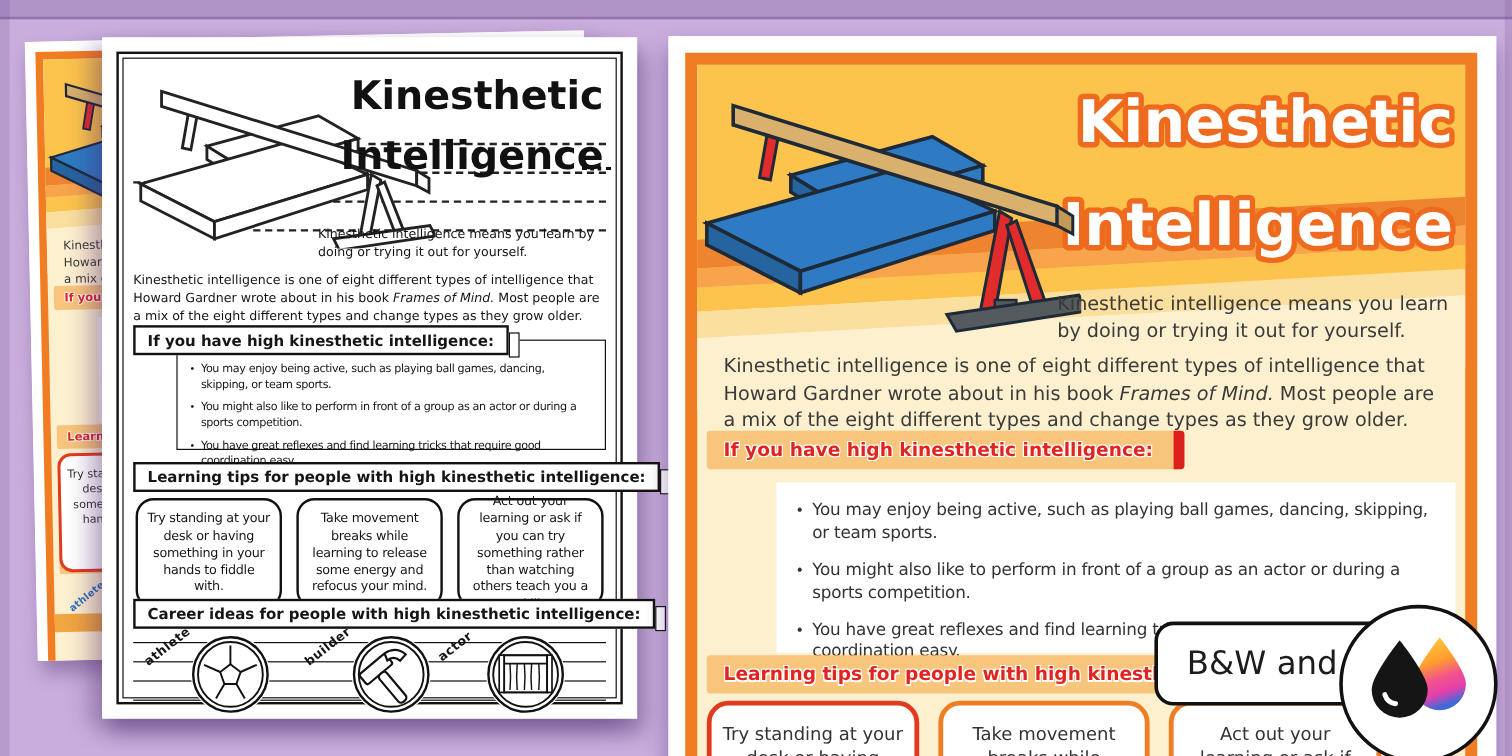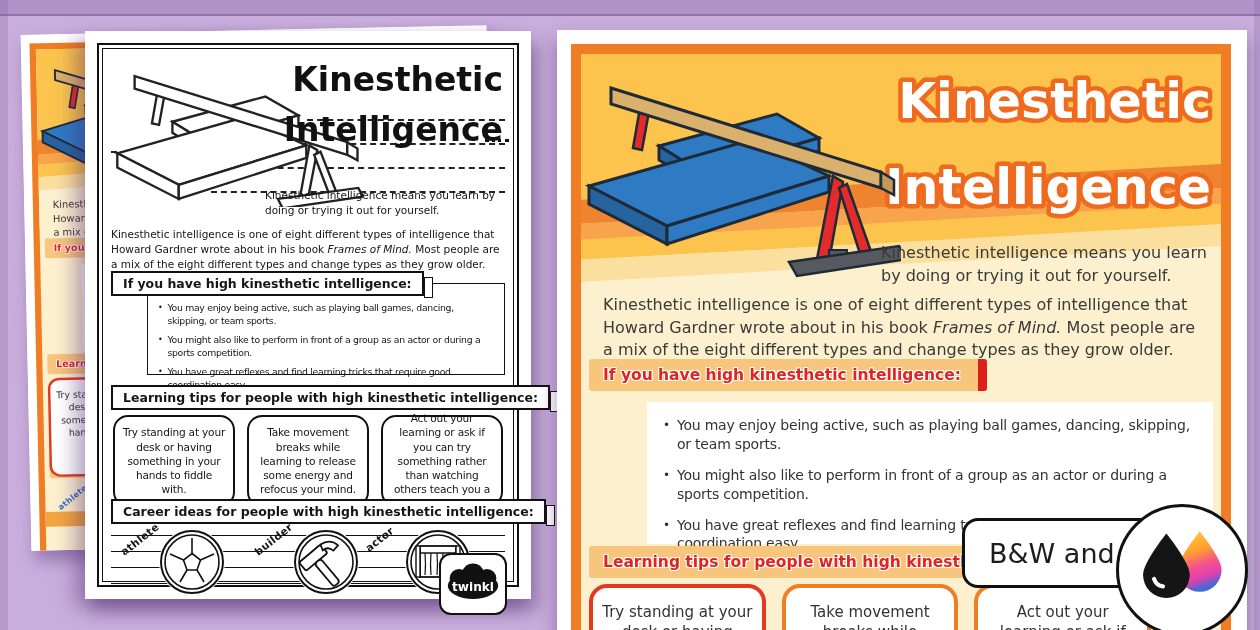--- a/index.html
+++ b/index.html
@@ -282,29 +282,20 @@
               <circle cx="33" cy="33" r="31" fill="#fff" stroke="#111" stroke-width="2"></circle>
               <circle cx="33" cy="33" r="27" fill="#fff" stroke="#111" stroke-width="1.6"></circle>
               <rect x="15" y="17" width="36" height="31" fill="#fff" stroke="#111" stroke-width="1.8"></rect>
               <rect x="11" y="17" width="4" height="31" fill="#fff" stroke="#111" stroke-width="1.4"></rect>
               <rect x="51" y="17" width="4" height="31" fill="#fff" stroke="#111" stroke-width="1.4"></rect>
               <line x1="15" y1="24" x2="51" y2="24" stroke="#111" stroke-width="1.4"></line>
               <path d="M20,24 q1,12 0,22 M26,24 q-1,12 0,22 M32,24 q1,12 0,22 M38,24 q-1,12 0,22 M44,24 q1,12 0,22" stroke="#111" stroke-width="1.2" fill="none"></path>
             </svg>
           </div>
 
-          <div class="twinkl-box">
-            <svg width="56" height="42" viewBox="0 0 60 44">
-              <circle cx="15" cy="16" r="10" fill="#111"></circle>
-              <circle cx="30" cy="12" r="12" fill="#111"></circle>
-              <circle cx="45" cy="16" r="10" fill="#111"></circle>
-              <ellipse cx="30" cy="24" rx="27" ry="14" fill="#111"></ellipse>
-              <text x="30" y="29" text-anchor="middle" font-size="13" font-weight="bold" fill="#fff" font-family="DejaVu Sans, sans-serif">twinkl</text>
-            </svg>
-          </div>
         </div>
 
       </div>
     </div>
   </div>
 </div>
 
 <div class="right-page">
   <div class="cposter">
     <div class="cframe">

